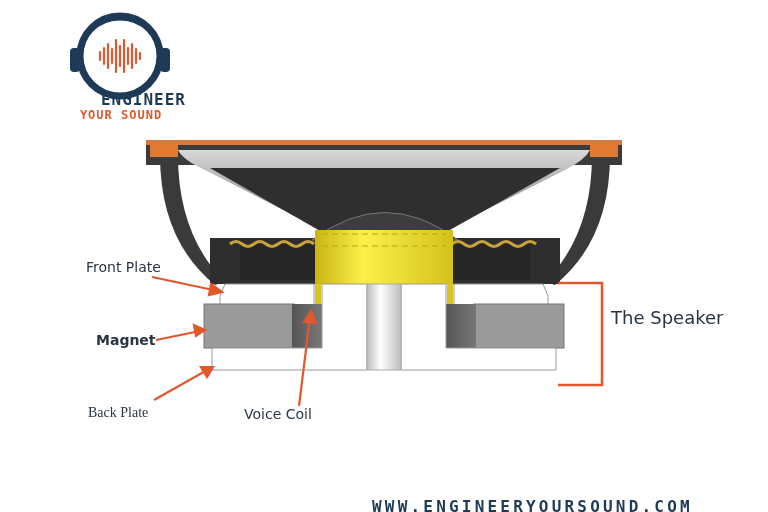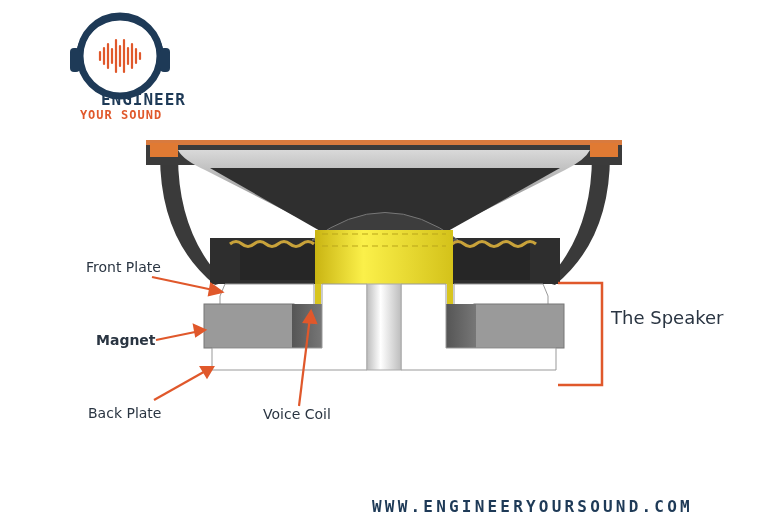--- a/index.html
+++ b/index.html
@@ -111,20 +111,20 @@
       <line x1="299" y1="406" x2="310" y2="317"></line>
       <polygon points="311,311 304,322 316,323"></polygon>
     </g>
 
     <polyline points="558,283 602,283 602,385 558,385" fill="none" stroke="#e0582b" stroke-width="2.5"></polyline>
   </svg>
 </div>
 
 <div class="abs label" style="left:86px;top:259px;">Front Plate</div>
 <div class="abs label" style="left:96px;top:332px;font-weight:bold;">Magnet</div>
-<div class="abs label" style="left:88px;top:405px;">Back Plate</div>
-<div class="abs label" style="left:263px;top:406px;">Voice Coil</div>
+<div class="abs label" style="left:88px;top:405px;font-family:Liberation Serif, serif;">Back Plate</div>
+<div class="abs label" style="left:244px;top:406px;">Voice Coil</div>
 
 <div class="abs motor-label" style="left:611px;top:306px;">
   <div>The Speaker</div>
 </div>
 
 <div class="abs url">WWW.ENGINEERYOURSOUND.COM</div>
 
 </body></html>

